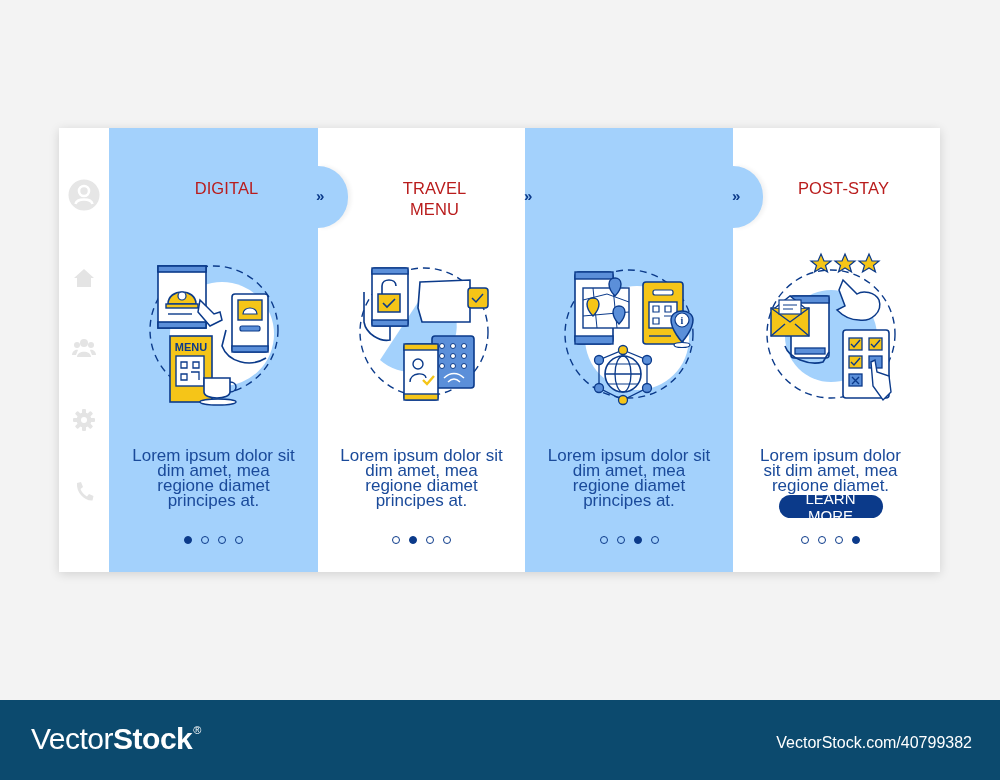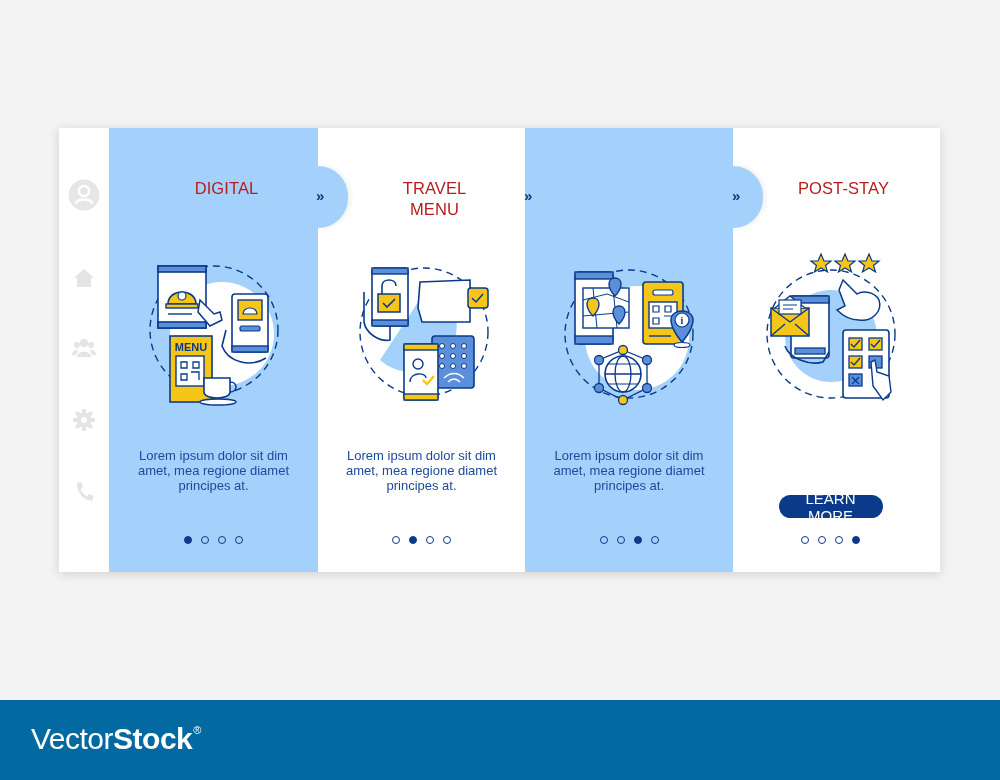--- a/index.html
+++ b/index.html
@@ -32,21 +32,21 @@
       text-align: center; color: #b91c1c; font-weight: normal;
       font-size: 16.5px; line-height: 21px; letter-spacing: 0.1px;
     }
     .title span { display: block; }
     .illus {
       position: absolute; top: 122px; left: 50%; margin-left: -72px;
       width: 144px; height: 160px;
     }
     .desc {
       position: absolute; top: 320px; left: 20px; right: 20px;
-      text-align: center; color: #1a4a9a; font-size: 13px; line-height: 15px;
+      text-align: center; color: #1a4a9a; font-size: 17px; line-height: 15px;
     }
     .dots {
       position: absolute; top: 408px; left: 0; width: 100%;
       display: flex; justify-content: center; gap: 9px;
     }
     .dot {
       width: 6px; height: 6px; border-radius: 50%;
       border: 1.4px solid #0b3a8a; box-sizing: content-box;
     }
     .dot.active { background: #0b3a8a; }
@@ -61,21 +61,21 @@
       position: absolute; width: 30px; height: 62px; top: 38px;
       background: #a3d1fc; border-radius: 0 31px 31px 0;
     }
     .bulge-shadow { box-shadow: 3px 0 4px rgba(0,0,0,0.06); }
     .chev {
       position: absolute; top: 60px; color: #0b3a8a; font-size: 15px; font-weight: bold;
       line-height: 16px; letter-spacing: -1px;
     }
     .footer {
       position: absolute; left: 0; top: 700px; width: 1000px; height: 80px;
-      background: #0369a1;
+      background: #0c4a6e;
     }
     .brand {
       position: absolute; left: 31px; top: 22px; color: #ffffff;
       font-size: 30px; letter-spacing: -0.5px;
     }
     .brand .light { font-weight: normal; }
     .brand .bold { font-weight: bold; }
     .brand .reg { font-size: 11px; vertical-align: top; position: relative; top: 2px; margin-left: 1px; }
     .url {
       position: absolute; right: 28px; top: 34px; color: #ffffff; font-size: 16px;
@@ -314,20 +314,21 @@
           <rect x="90" y="88" width="13" height="12" fill="#f5c518" stroke="#0b3a8a" stroke-width="1.3"></rect>
           <rect x="110" y="88" width="13" height="12" fill="#f5c518" stroke="#0b3a8a" stroke-width="1.3"></rect>
           <rect x="90" y="106" width="13" height="12" fill="#f5c518" stroke="#0b3a8a" stroke-width="1.3"></rect>
           <rect x="110" y="106" width="13" height="12" fill="#5b8fd9" stroke="#0b3a8a" stroke-width="1.3"></rect>
           <rect x="90" y="124" width="13" height="12" fill="#5b8fd9" stroke="#0b3a8a" stroke-width="1.3"></rect>
           <path d="M92 94 L95 97 L101 90 M112 94 L115 97 L121 90 M92 112 L95 115 L101 108" fill="none" stroke="#0b3a8a" stroke-width="1.4"></path>
           <path d="M93 127 L100 134 M100 127 L93 134" stroke="#0b3a8a" stroke-width="1.4"></path>
           <path d="M112 112 L114 136 L124 150 L132 142 L130 126 L118 122 L116 110 Z" fill="#fff" stroke="#0b3a8a" stroke-width="1.4"></path>
         </svg>
       </div>
+      <div class="desc" style="top:320px;">Lorem ipsum dolor sit dim amet, mea regione diamet.</div>
       <button class="learn-btn">LEARN MORE</button>
       <div class="dots">
         <span class="dot"></span>
         <span class="dot"></span>
         <span class="dot"></span>
         <span class="dot active"></span>
       </div>
     </div>
   </div>
 
@@ -339,13 +340,14 @@
   <div class="chev" style="left:465px;">»</div>
 
   <div class="bulge bulge-shadow" style="left:674px;"></div>
   <div class="chev" style="left:673px;">»</div>
 </div>
 
 <div class="footer">
   <div class="brand">
     <span class="light">Vector</span><span class="bold">Stock</span><span class="reg">®</span>
   </div>
+  <div class="url">VectorStock.com/40799382</div>
 </div>
 
 </body></html>

